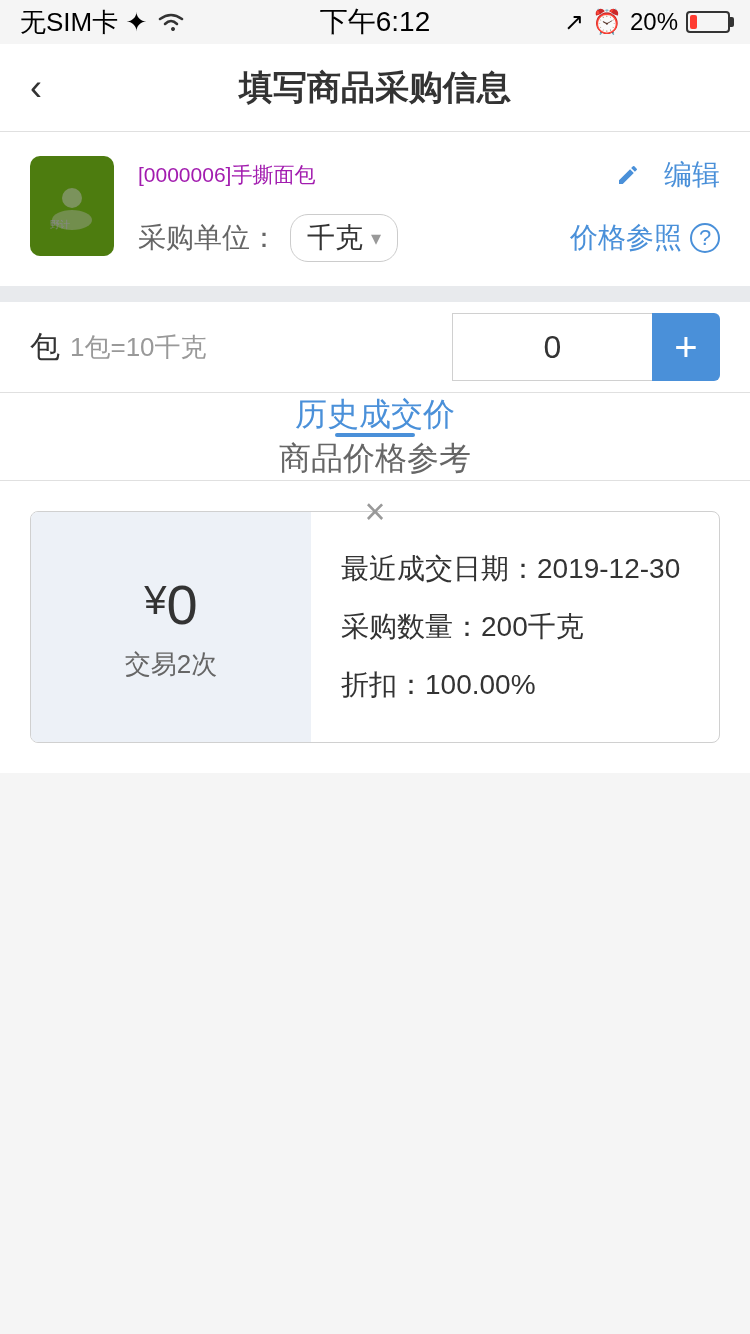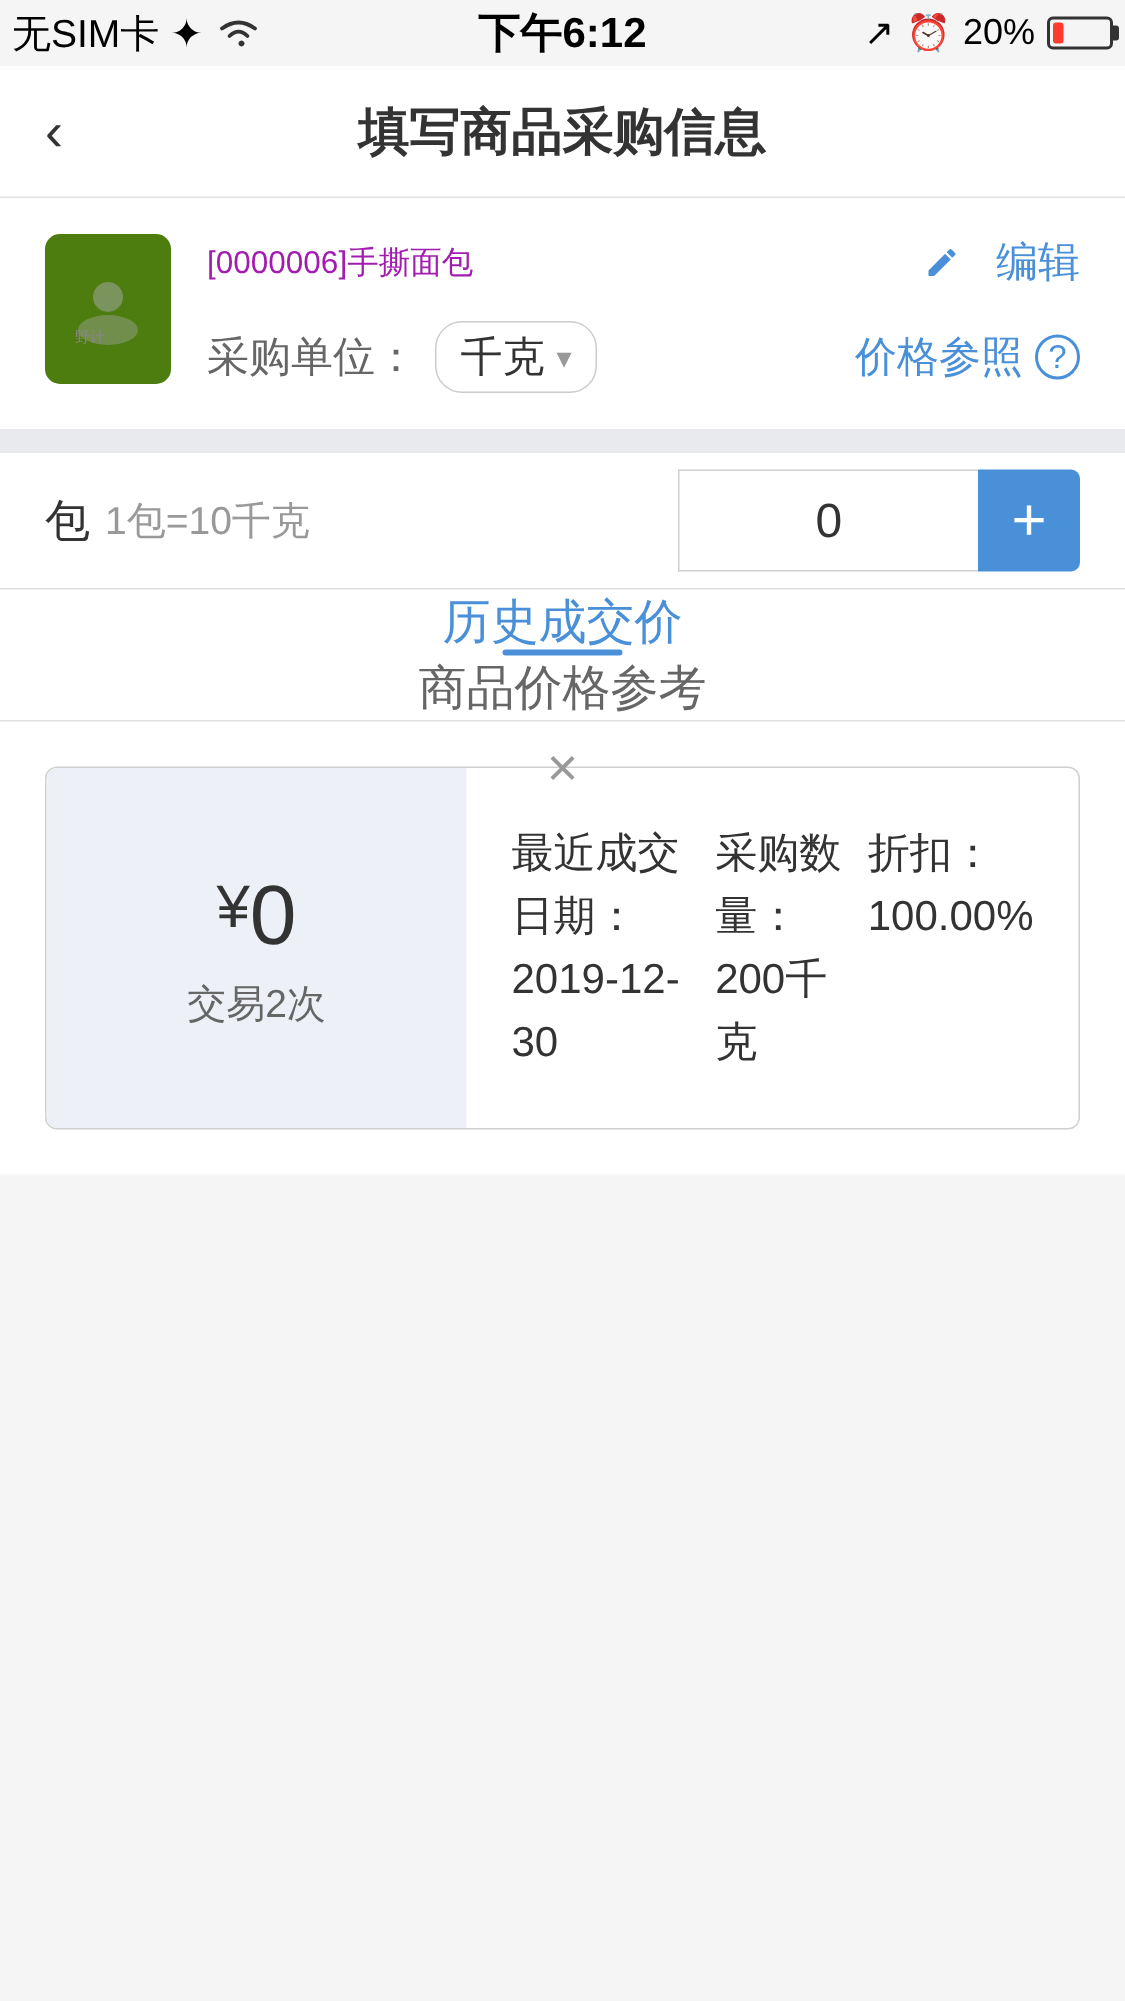--- a/index.html
+++ b/index.html
@@ -13,33 +13,33 @@
     }
 
     
     .status-bar {
       width: 750px;
       height: 44px;
       background: #f5f5f5;
       display: flex;
       align-items: center;
       justify-content: space-between;
-      padding: 0 8px;
+      padding: 0 20px;
       font-size: 26px;
     }
     .status-left {
       display: flex;
       align-items: center;
       gap: 10px;
       font-size: 26px;
       font-weight: 500;
     }
     .status-center {
       font-size: 28px;
-      font-weight: 700;
+      font-weight: 400;
       position: absolute;
       left: 50%;
       transform: translateX(-50%);
     }
     .status-right {
       display: flex;
       align-items: center;
       gap: 8px;
       font-size: 24px;
     }
@@ -322,21 +322,21 @@
     }
     .price-transactions {
       font-size: 26px;
       color: #666;
       margin-top: 10px;
     }
     .price-card-right {
       flex: 1;
       padding: 36px 30px;
       display: flex;
-      flex-direction: row;
+      flex-direction: column;
       justify-content: center;
       gap: 16px;
     }
     .price-detail-row {
       font-size: 28px;
       color: #333;
       line-height: 1.5;
     }
 
     

